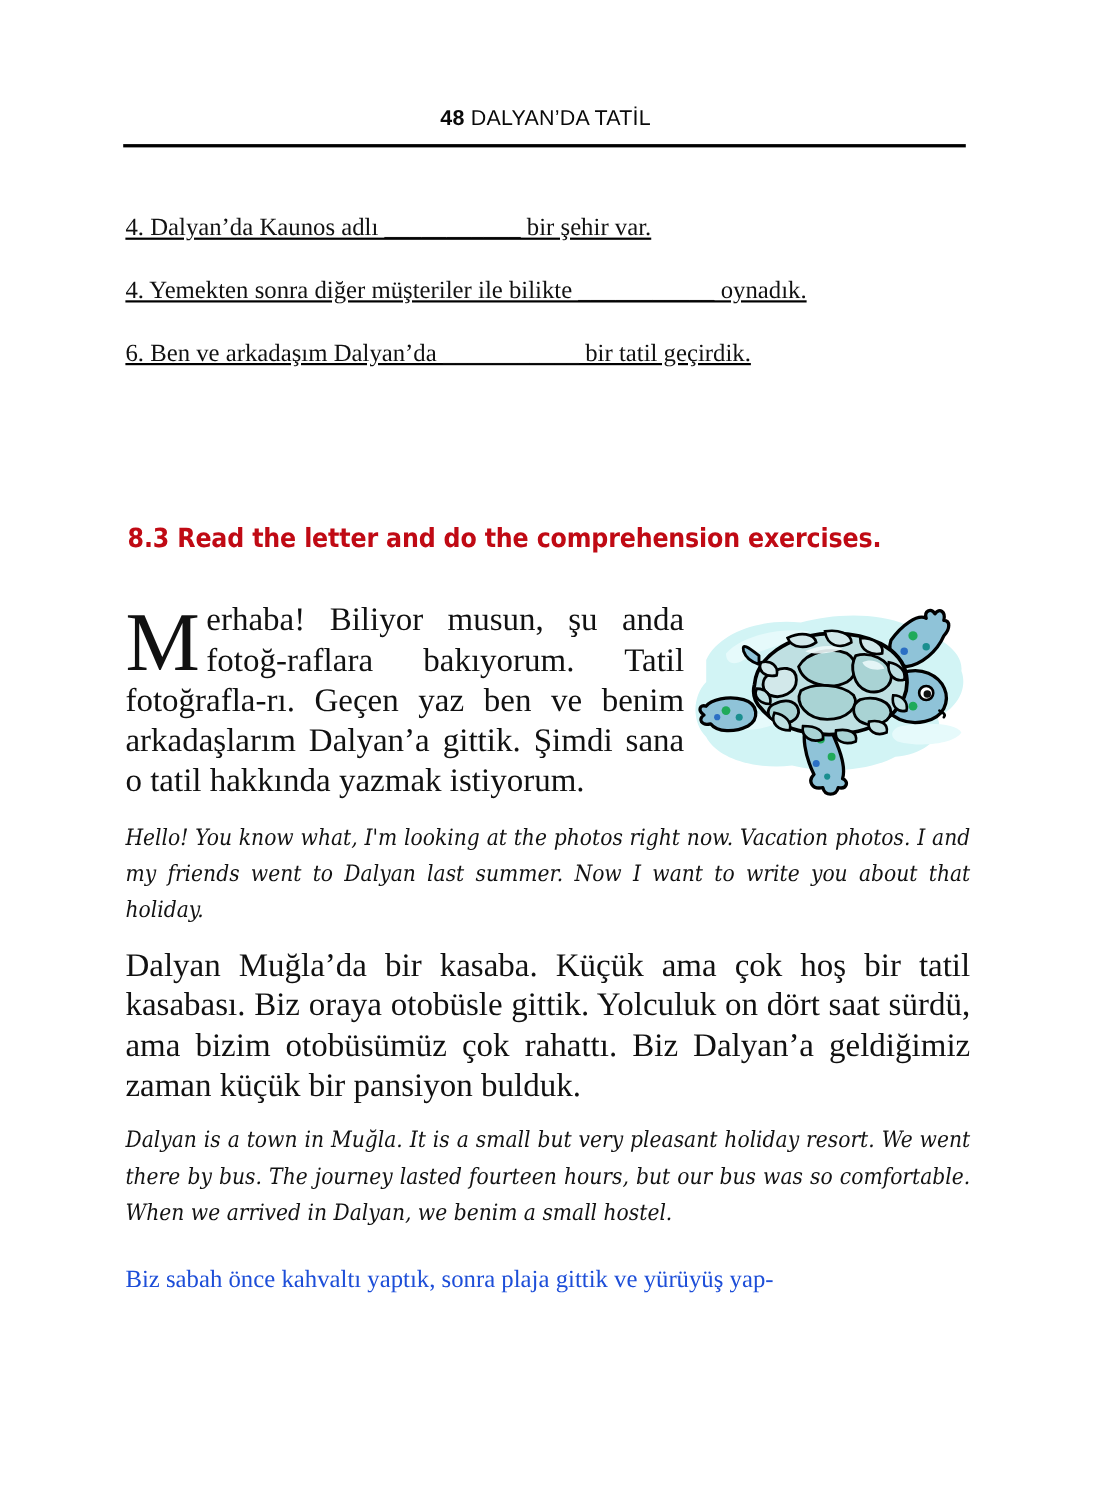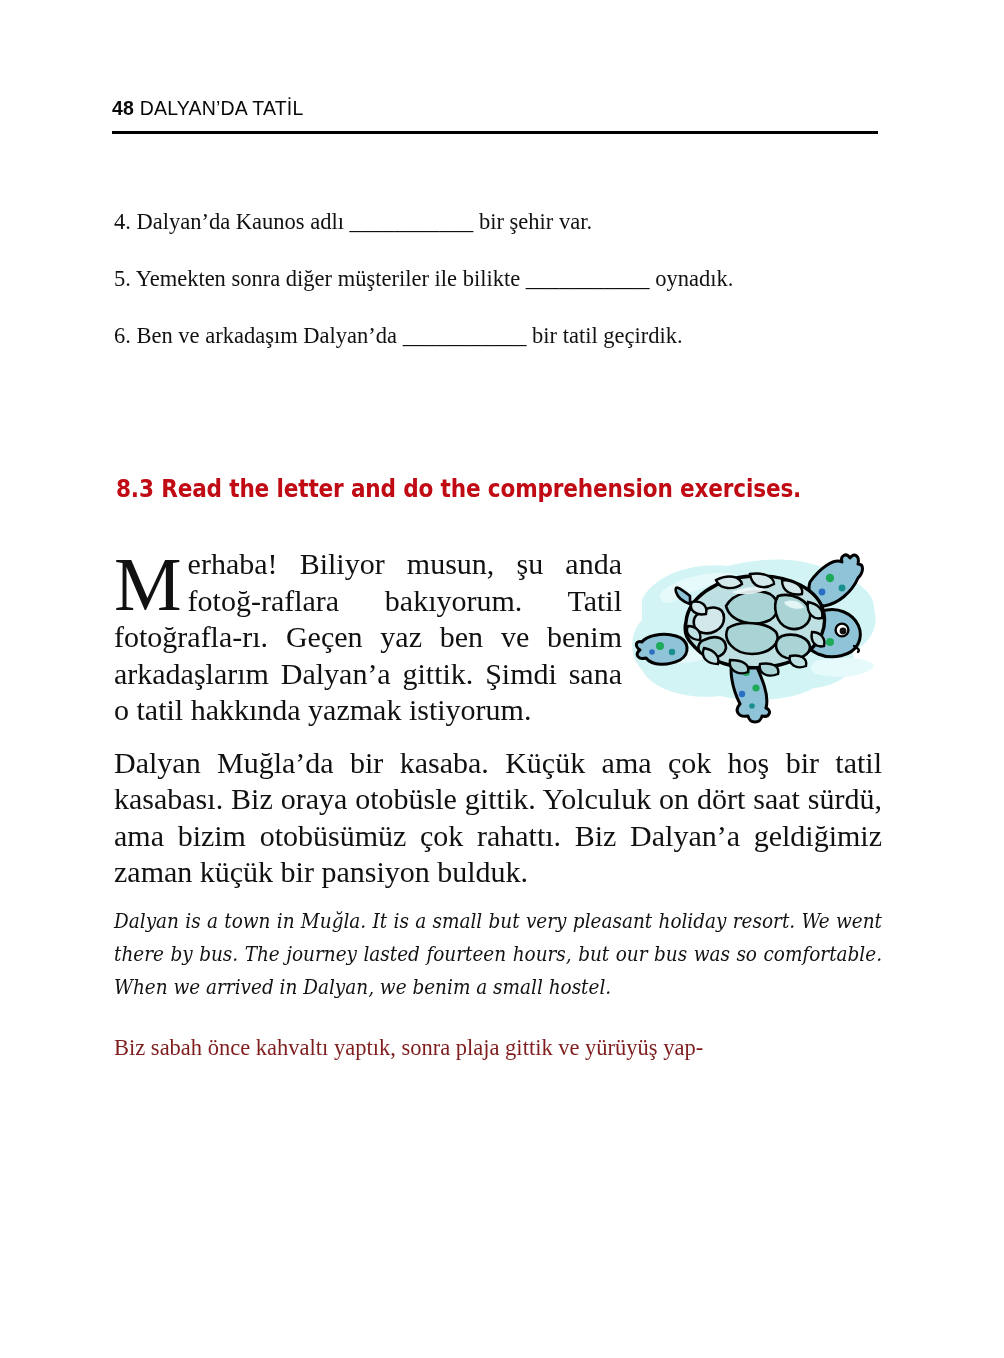--- a/index.html
+++ b/index.html
@@ -23,20 +23,21 @@
     width: 1004px;
     height: 1358px;
   }
 
   
   .runhead {
     position: absolute;
     left: 112px;
     top: 96px;
     width: 768px;
+    text-align: center;
   }
   .runhead-text {
     font-family: "Liberation Sans", "DejaVu Sans", sans-serif;
     font-size: 19.5px;
     letter-spacing: 0.2px;
     line-height: 24px;
     white-space: nowrap;
     color: #0a0a0a;
   }
   .runhead-num {
@@ -48,22 +49,23 @@
     top: 131px;
     width: 766px;
     height: 3px;
     background: #000000;
   }
 
   
   .exercises {
     position: absolute;
     left: 114px;
-    top: 207px;
+    top: 192px;
     width: 768px;
+    text-decoration: underline;
   }
   .ex-item {
     font-size: 22.5px;
     line-height: 30px;
     margin-bottom: 27px;
     white-space: nowrap;
     color: #111111;
   }
   .ex-item:last-child { margin-bottom: 4px; }
 
@@ -131,40 +133,40 @@
     font-size: 20.5px;
     line-height: 33px;
     text-align: justify;
     color: #121212;
     margin: 0 0 16px 0;
   }
 
   .para-last {
     font-size: 22.5px;
     line-height: 36.5px;
-    color: #7f1d1d;
+    color: #1d4ed8;
     margin: 0;
     white-space: nowrap;
   }
 
   .spacer-before-last { height: 10px; }
 </style>
 </head>
 <body>
 
 <div class="page">
 
   <div class="runhead">
     <div class="runhead-text"><span class="runhead-num">48</span> <span>DALYAN’DA TATİL</span></div>
   </div>
   <div class="runhead-rule"></div>
 
   <div class="exercises">
     <div class="ex-item">4. Dalyan’da Kaunos adlı ___________ bir şehir var.</div>
-    <div class="ex-item">5. Yemekten sonra diğer müşteriler ile bilikte ___________ oynadık.</div>
+    <div class="ex-item">4. Yemekten sonra diğer müşteriler ile bilikte ___________ oynadık.</div>
     <div class="ex-item">6. Ben ve arkadaşım Dalyan’da ___________ bir tatil geçirdik.</div>
   </div>
 
   <div class="section-heading" style="color: rgb(192, 10, 20);">8.3 Read the letter and do the comprehension exercises.</div>
 
   <div class="letter">
 
     <div class="turtle-figure">
       <svg viewBox="0 0 258 180" xmlns="http://www.w3.org/2000/svg">
 
@@ -239,19 +241,20 @@
 
           <path d="M66 48 C56 40 50 36 52 44 C54 50 60 54 66 56 Z" fill="#8fc3d8" stroke="#000" stroke-width="2.6" stroke-linejoin="round"></path>
 
           <path d="M108 44 C120 38 136 38 142 42 C132 46 116 48 108 44 Z" fill="#eefafb" opacity="0.9"></path>
           <path d="M160 54 C168 50 178 54 180 60 C172 62 162 60 160 54 Z" fill="#eefafb" opacity="0.85"></path>
         </g>
       </svg>
     </div>
 
     <p class="para-tr first">Merhaba! Biliyor musun, şu anda fotoğ-raflara bakıyorum. Tatil fotoğrafla-rı. Geçen yaz ben ve benim arkadaşlarım Dalyan’a gittik. Şimdi sana o tatil hakkında yazmak istiyorum.</p>
+    <p class="para-en">Hello! You know what, I'm looking at the photos right now. Vacation photos. I and my friends went to Dalyan last summer. Now I want to write you about that holiday.</p>
     <p class="para-tr">Dalyan Muğla’da bir kasaba. Küçük ama çok hoş bir tatil kasabası. Biz oraya otobüsle gittik. Yolculuk on dört saat sürdü, ama bizim otobüsümüz çok rahattı. Biz Dalyan’a geldiğimiz zaman küçük bir pansiyon bulduk.</p>
     <p class="para-en">Dalyan is a town in Muğla. It is a small but very pleasant holiday resort. We went there by bus. The journey lasted fourteen hours, but our bus was so comfortable. When we arrived in Dalyan, we benim a small hostel.</p>
     <div class="spacer-before-last"></div>
     <p class="para-last">Biz sabah önce kahvaltı yaptık, sonra plaja gittik ve yürüyüş yap-</p>
   </div>
 
 </div>
 
 </body></html>

